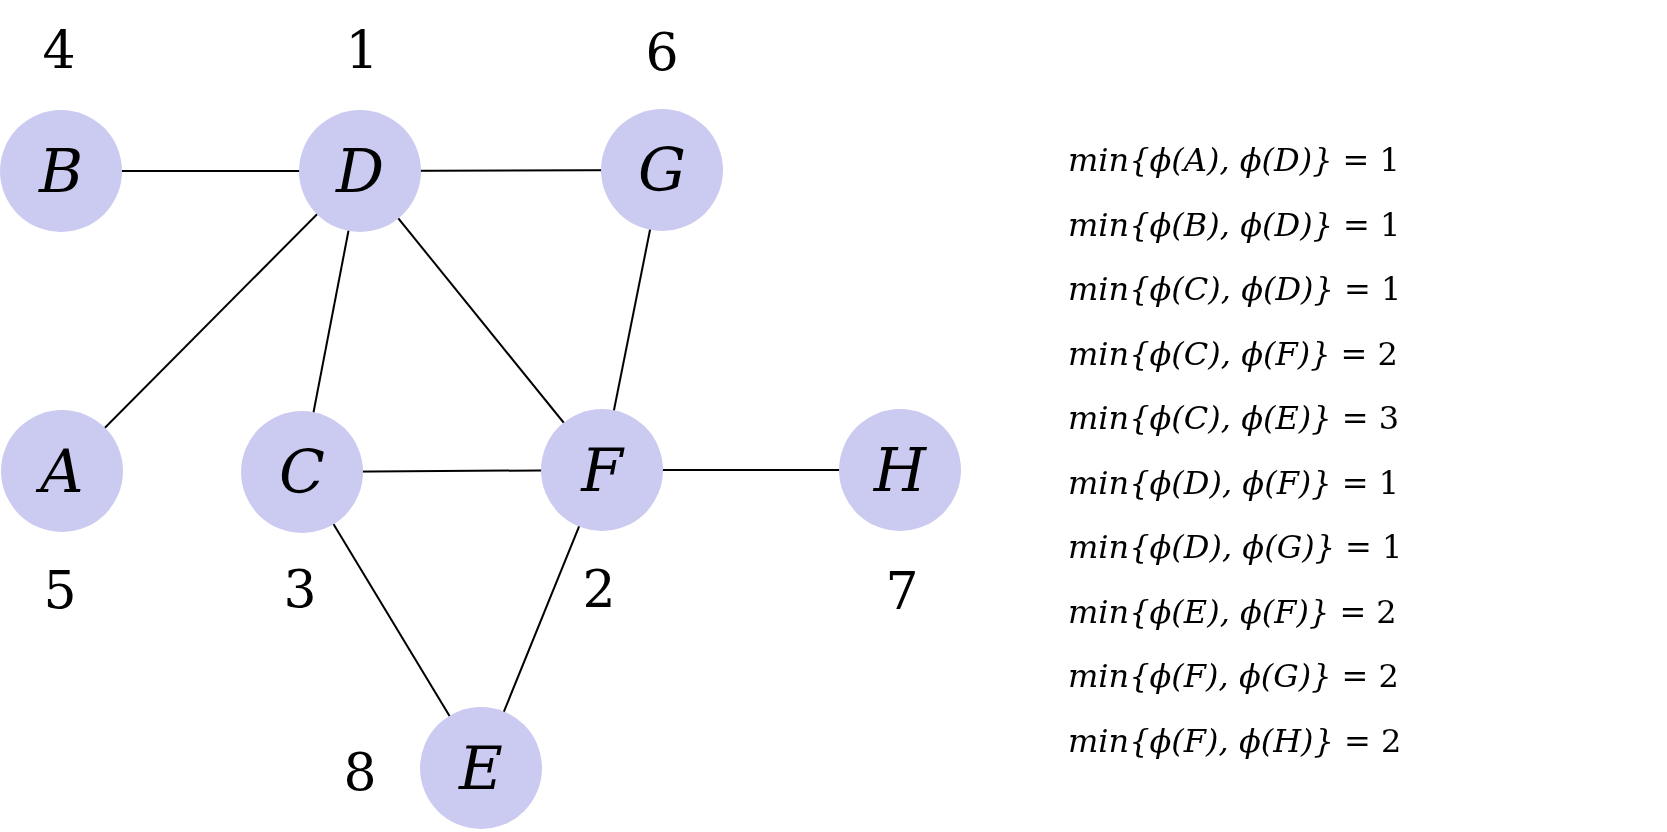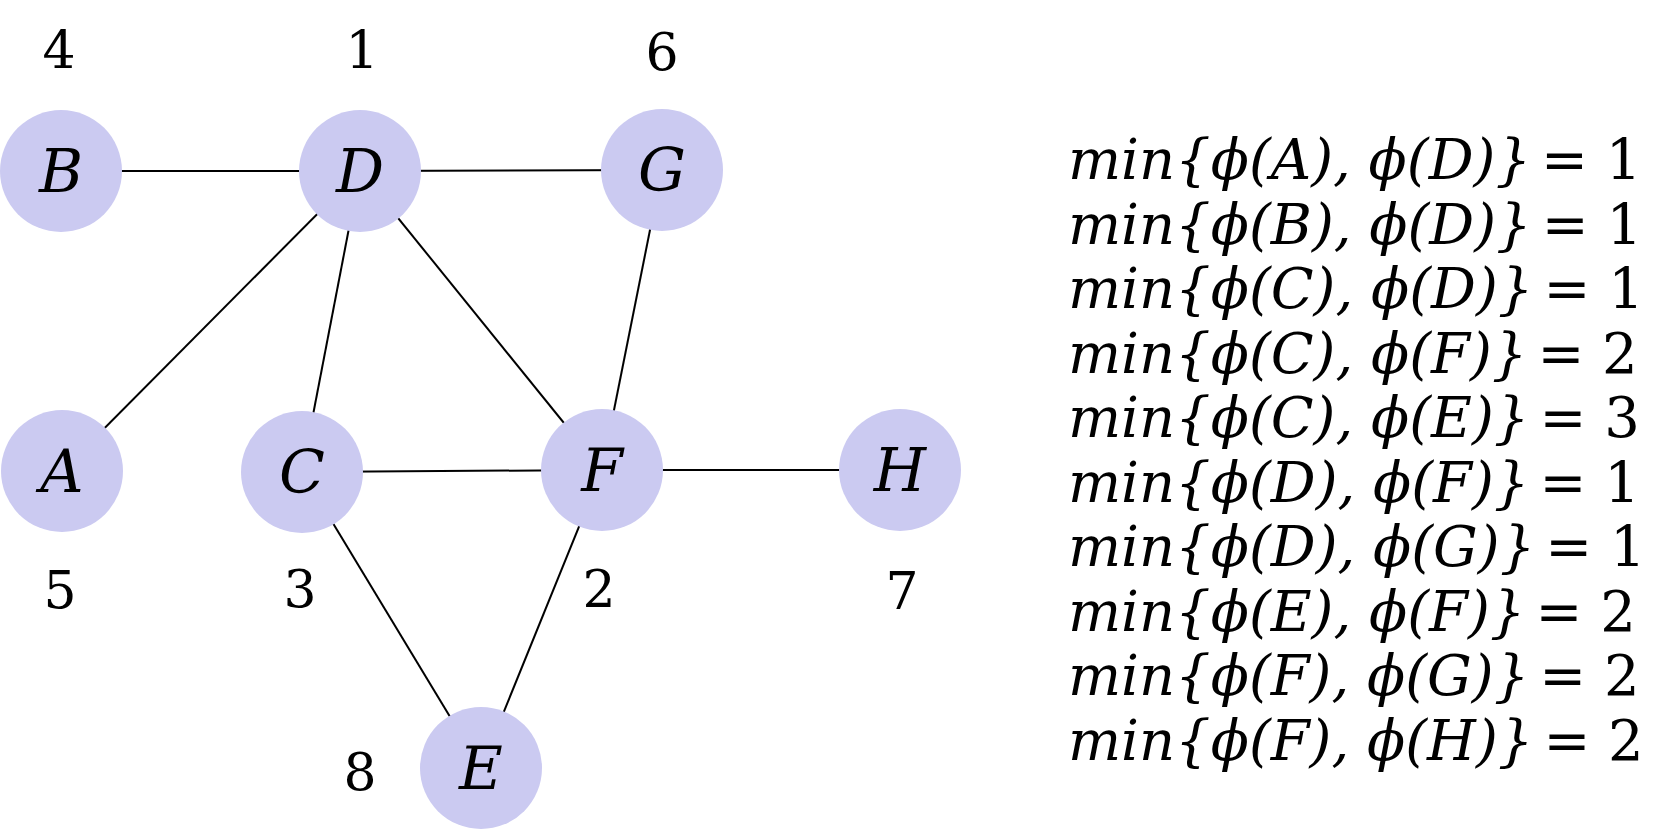--- a/index.html
+++ b/index.html
@@ -17,21 +17,21 @@
   }
   .graph-svg {
     position: absolute;
     left: 0;
     top: 0;
   }
   .equations {
     position: absolute;
     left: 1068px;
     top: 128px;
-    font-size: 56px;
+    font-size: 32px;
     line-height: 64.5px;
     color: #000000;
     white-space: nowrap;
   }
   .eq-line .lhs {
     font-style: italic;
     font-family: "DejaVu Serif", serif;
   }
   .eq-line .rhs {
     font-style: normal;

